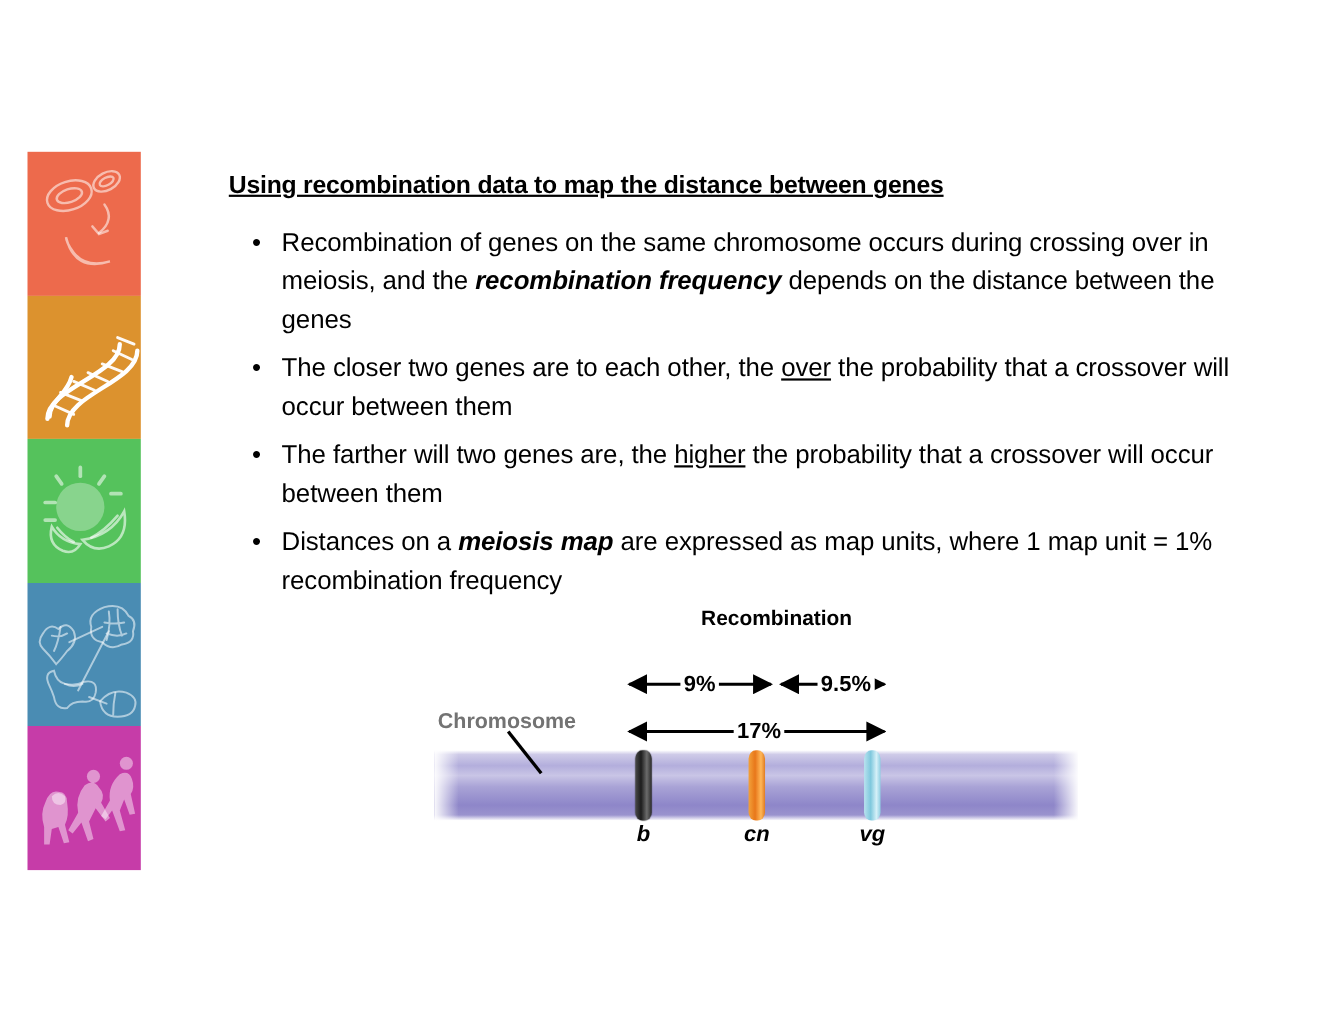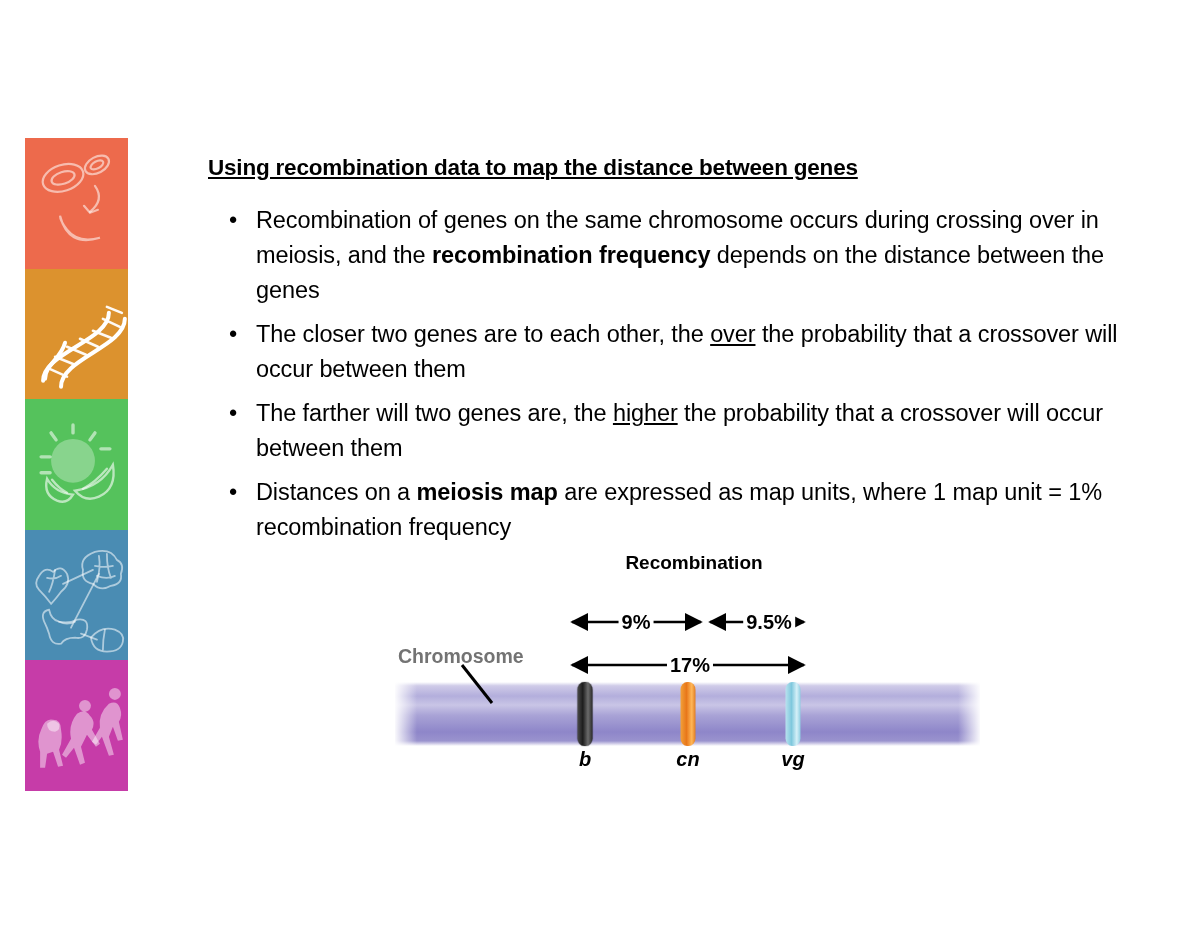--- a/index.html
+++ b/index.html
@@ -68,34 +68,34 @@
     margin-bottom: 9px;
     letter-spacing: -0.1px;
   }
   .bullet-item .dot {
     position: absolute;
     left: 7px;
     top: 0;
     font-size: 23.5px;
     line-height: 35px;
   }
-  .bullet-item b { font-weight: bold; }
+  .bullet-item b { font-weight: bold; font-style: italic; }
   .bullet-item u { text-decoration: underline; }
 
   
   #figure {
     position: absolute;
     left: 380px;
     top: 545px;
     width: 620px;
     height: 245px;
   }
   #fig-heading {
     position: absolute;
-    left: 4px;
+    left: 16px;
     top: 6px;
     width: 620px;
     text-align: center;
     font-size: 19px;
     font-weight: bold;
     line-height: 24px;
     color: #000;
   }
   #fig-heading .l2 { display: block; }
 

